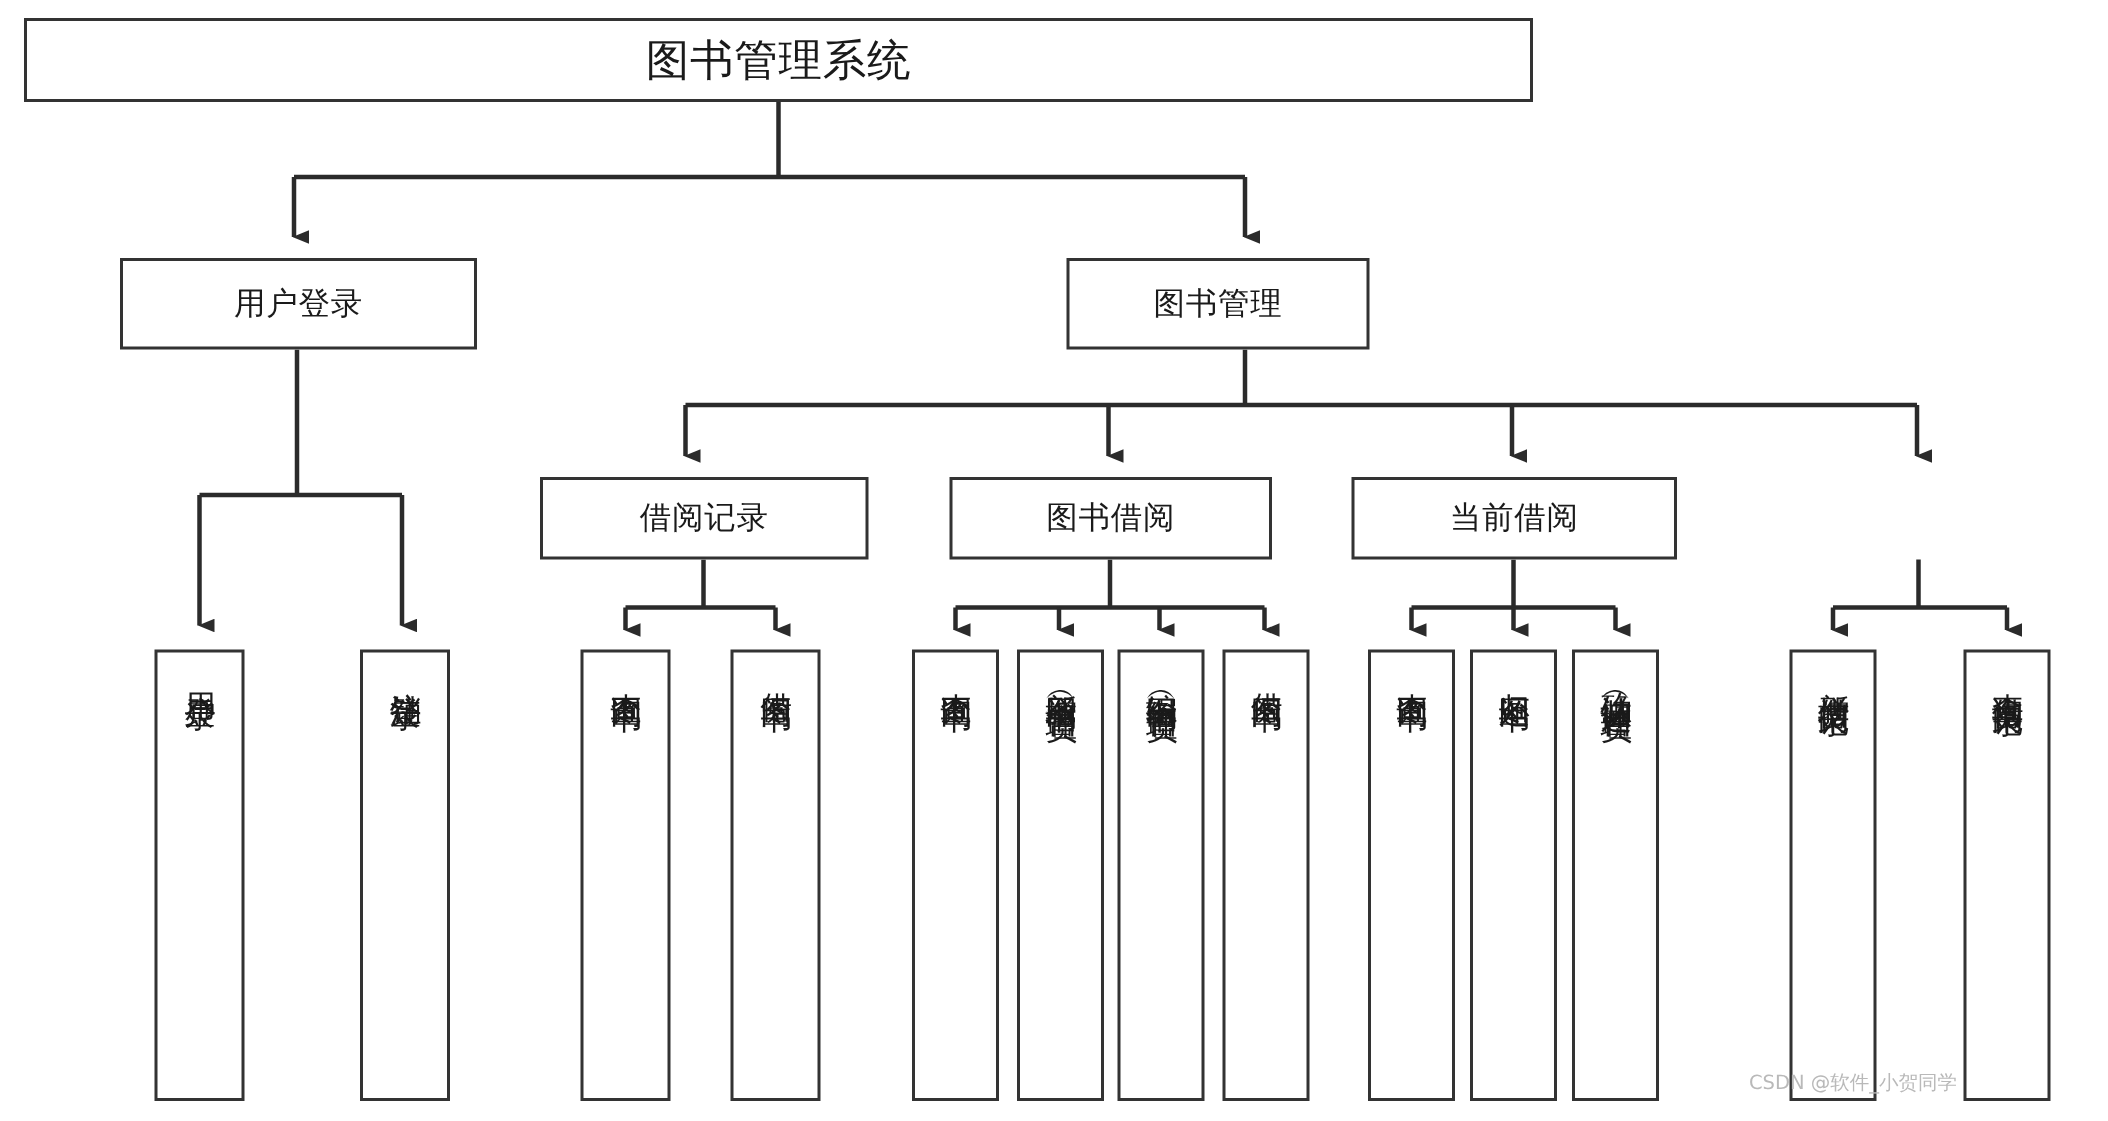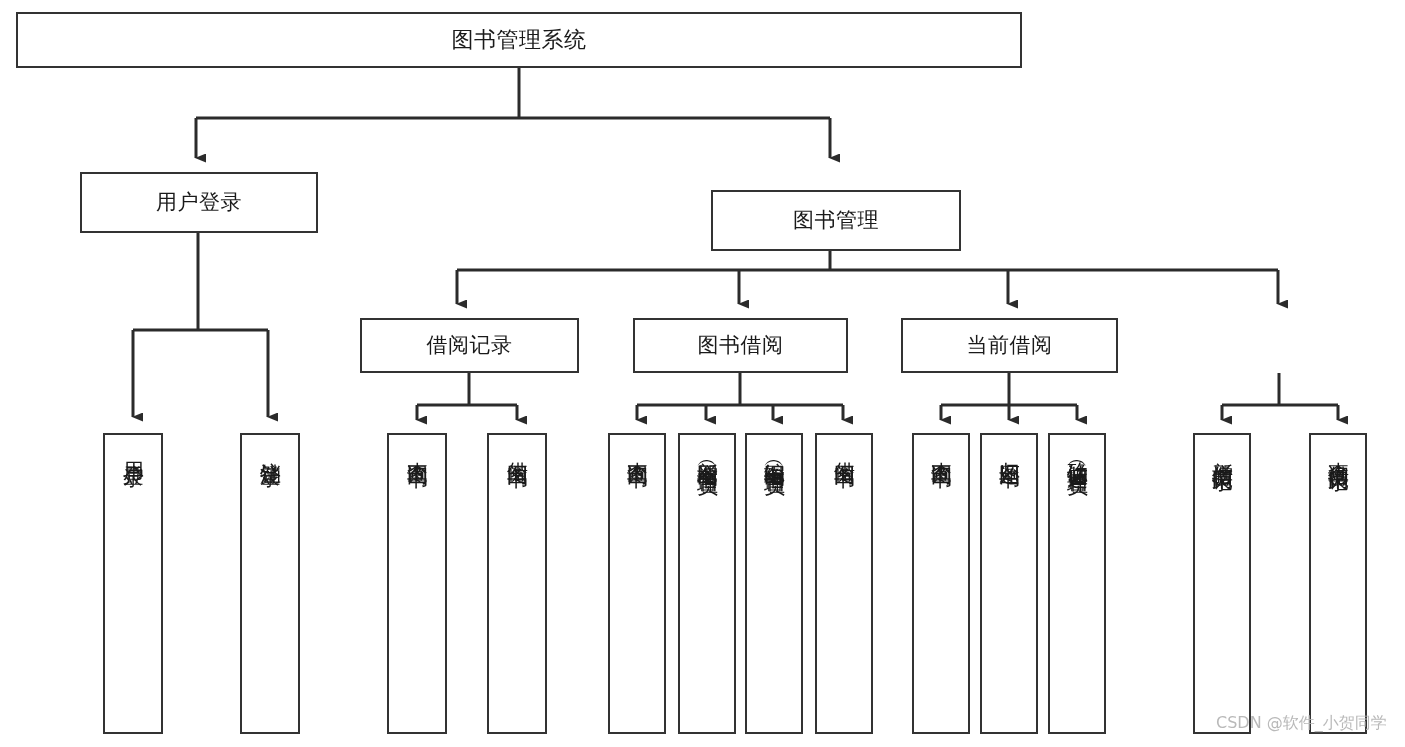--- a/index.html
+++ b/index.html
@@ -46,32 +46,32 @@
   .node-label-v {
     font-size: 21px;
     color: #1a1a1a;
     writing-mode: vertical-rl;
     text-orientation: upright;
     line-height: 1.28;
     letter-spacing: 2px;
     white-space: nowrap;
   }
   .node-root .node-label-h {
-    font-size: 22px;
+    font-size: 29px;
   }
   .vbox {
     align-items: flex-start;
     justify-content: center;
     padding-top: 10px;
   }
   .watermark {
     position: absolute;
-    left: 1216px;
+    left: 1166px;
     top: 713px;
-    font-size: 16px;
+    font-size: 13px;
     color: #b9b9b9;
     white-space: nowrap;
     pointer-events: none;
   }
 </style>
 </head>
 <body>
 
 <div id="diagram-root">
 
@@ -125,21 +125,21 @@
     </g>
   </svg>
 
   <div class="node-box node-root" style="left:16px; top:12px; width:1006px; height:56px;">
     <span class="node-label-h">图书管理系统</span>
   </div>
 
   <div class="node-box" style="left:80px; top:172px; width:238px; height:61px;">
     <span class="node-label-h">用户登录</span>
   </div>
-  <div class="node-box" style="left:711px; top:190px; width:250px; height:61px;">
+  <div class="node-box" style="left:711px; top:172px; width:202px; height:61px;">
     <span class="node-label-h">图书管理</span>
   </div>
 
   <div class="node-box" style="left:360px; top:318px; width:219px; height:55px;">
     <span class="node-label-h">借阅记录</span>
   </div>
   <div class="node-box" style="left:633px; top:318px; width:215px; height:55px;">
     <span class="node-label-h">图书借阅</span>
   </div>
   <div class="node-box" style="left:901px; top:318px; width:217px; height:55px;">

